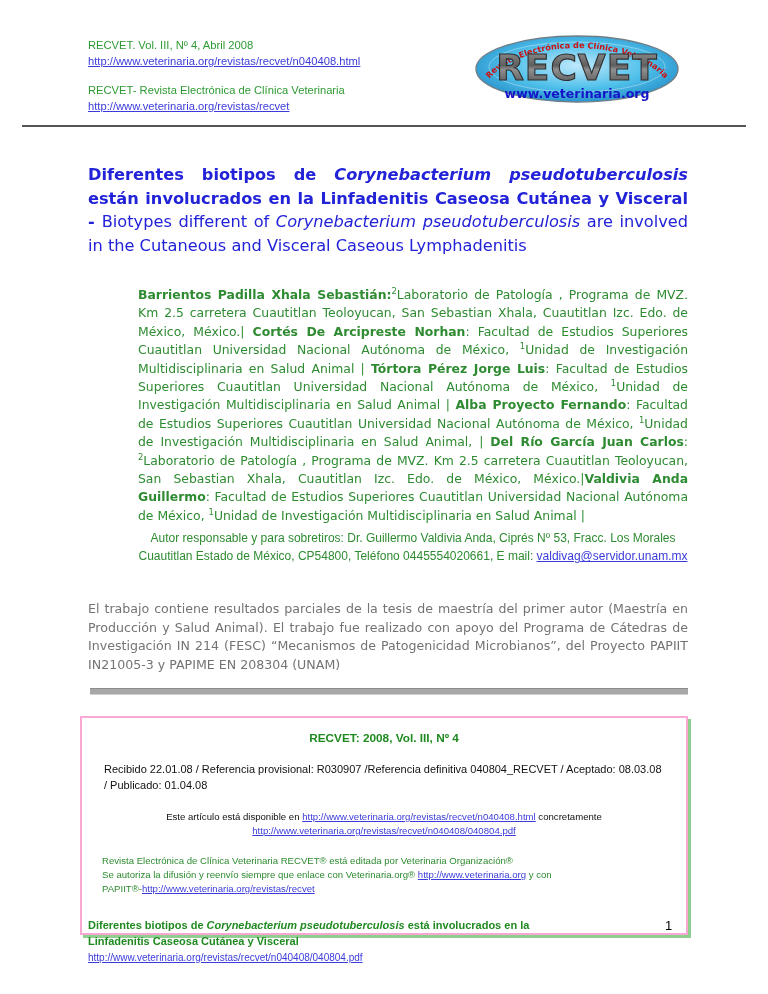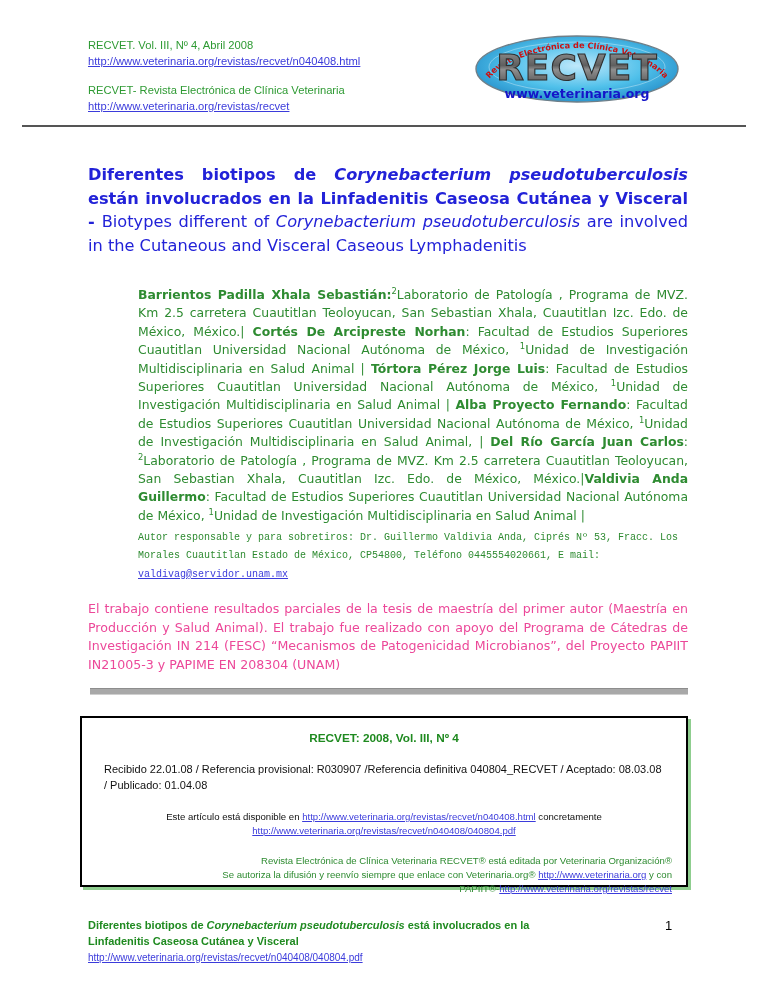--- a/index.html
+++ b/index.html
@@ -101,37 +101,37 @@
   .authors b { font-weight: bold; }
   .authors sup { font-size: 8.4px; vertical-align: super; line-height: 0; }
 
   
   .correspondence {
     position: absolute;
     left: 138px;
     top: 529px;
     width: 550px;
     color: #2e8b31;
-    font-size: 10px;
+    font-size: 12px;
     line-height: 18.4px;
-    text-align: left;
-    font-family: Liberation Mono, monospace;
+    text-align: center;
+    font-family: Liberation Sans, sans-serif;
   }
   .correspondence .mail {
     color: #3b3bdb;
     text-decoration: underline;
   }
 
   
   .funding {
     position: absolute;
     left: 88px;
     top: 600px;
     width: 600px;
-    color: #ec4899;
+    color: #737373;
     font-size: 12.6px;
     line-height: 18.6px;
     text-align: justify;
     text-justify: inter-word;
     font-family: "DejaVu Sans", sans-serif;
   }
 
   
   .gray-divider {
     position: absolute;
@@ -143,23 +143,23 @@
     border-top: 1px solid #8d8d8d;
     border-bottom: 1px solid #cfcfcf;
   }
 
   
   .infobox {
     position: absolute;
     left: 80px;
     top: 716px;
     width: 608px;
-    height: 171px;
+    height: 219px;
     box-sizing: border-box;
-    border: 2px solid #000000;
+    border: 2px solid #f9a8d4;
     background: #ffffff;
     box-shadow: 3px 3px 0 0 #8fce8f;
     font-family: "Liberation Sans", sans-serif;
   }
   .infobox-title {
     text-align: center;
     color: #1f8a20;
     font-weight: bold;
     font-size: 11.8px;
     margin-top: 13px;
@@ -173,21 +173,20 @@
   }
   .infobox-avail {
     text-align: center;
     color: #111111;
     font-size: 9.6px;
     line-height: 14px;
     margin-top: 17px;
     padding: 0 20px;
   }
   .infobox-notice {
-    text-align: right;
     color: #2e8b31;
     font-size: 9.6px;
     line-height: 14px;
     margin-top: 16px;
     padding: 0 14px 0 20px;
   }
   .blink {
     color: #3b3bdb;
     text-decoration: underline;
   }

